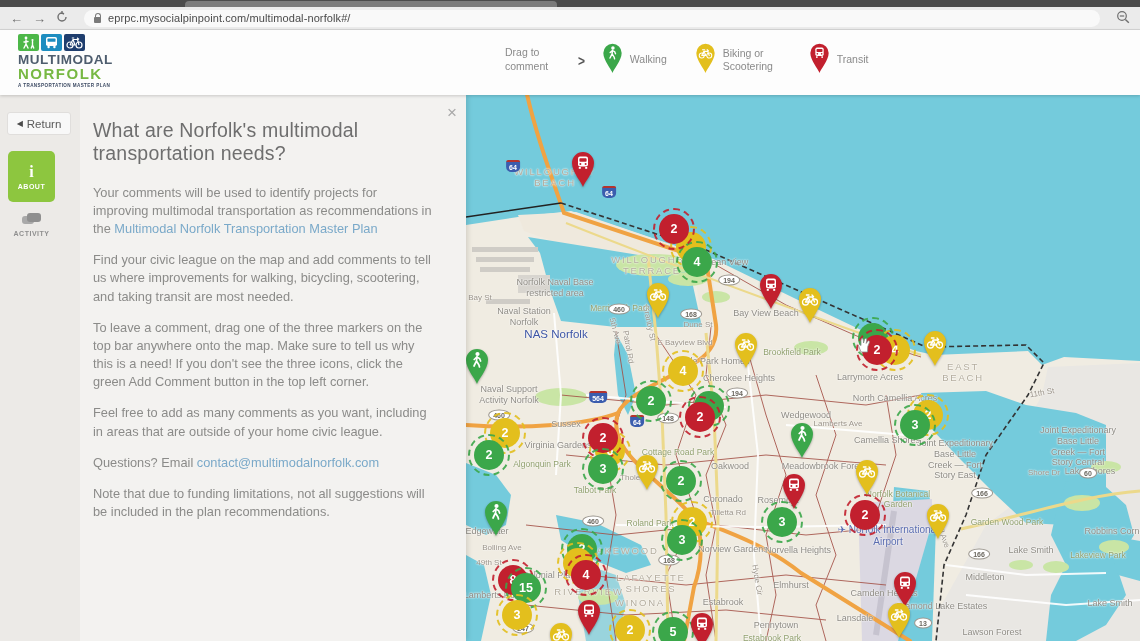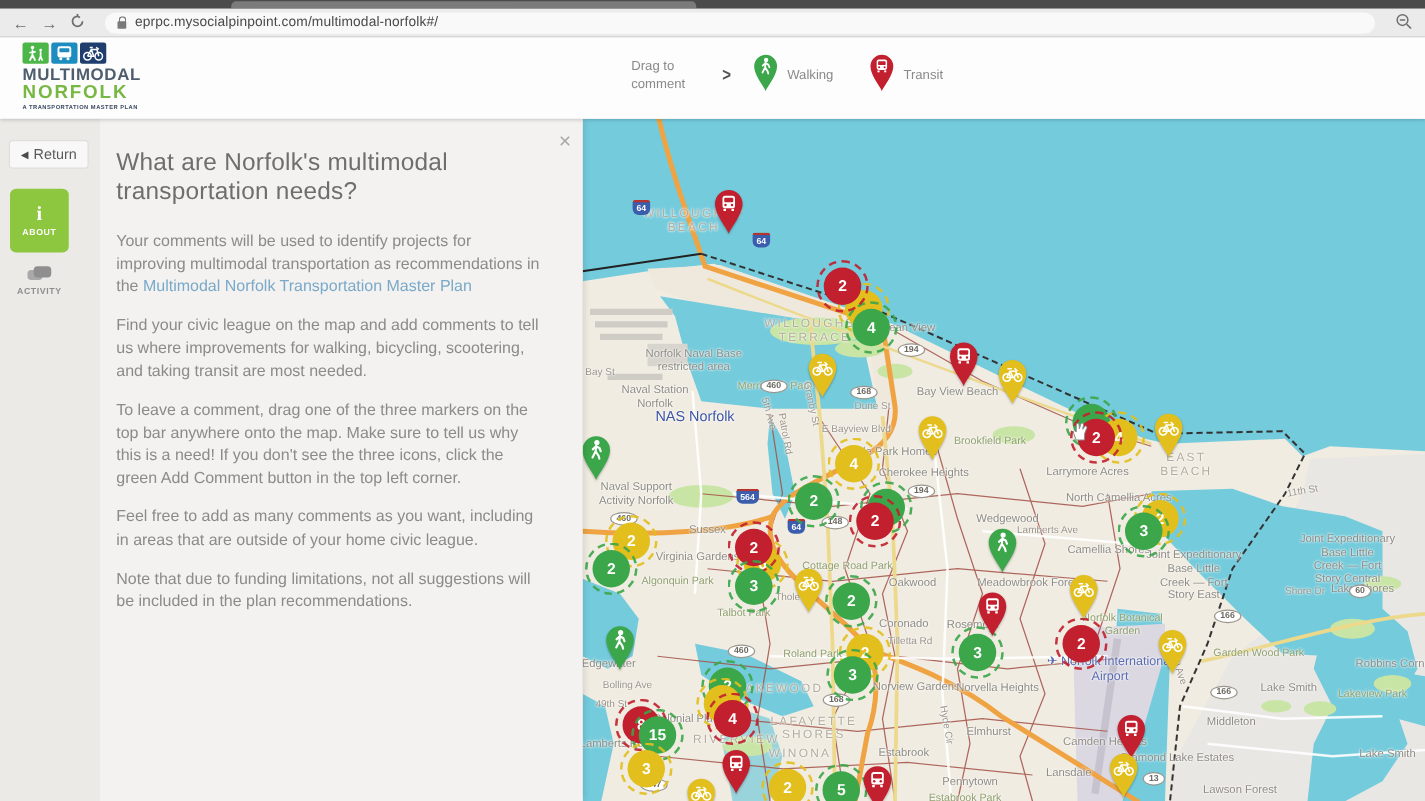--- a/index.html
+++ b/index.html
@@ -148,20 +148,33 @@
                   <g stroke="#fff" stroke-width="1.7" fill="none" stroke-linecap="round">
                     <circle cx="0.5" cy="-6" r="2.1" fill="#fff" stroke="none"></circle>
                     <path d="M0,-3.5 L-0.5,1 M-0.5,1 L-3,6 M-0.5,1 L2,5 L2.5,7 M-2.8,-0.5 L-0.2,-3 L2.6,-1.5 L3.6,1"></path>
                   </g>
                 </g>
               </svg></span>
             <span class="lbl">Walking</span>
           </div>
           <div class="legend-item">
             <span><svg width="25" height="32" viewBox="0 0 30 38">
+                <path d="M15,37 C14,33 4,22 4,13 a11,11 0 1,1 22,0 C26,22 16,33 15,37 Z" fill="#e3bf1d"></path>
+                <g transform="translate(15,13)">
+                  <g stroke="#fff" stroke-width="1.3" fill="none" stroke-linecap="round">
+                    <circle cx="-4.5" cy="3" r="3"></circle>
+                    <circle cx="4.5" cy="3" r="3"></circle>
+                    <path d="M-4.5,3 L-2,-2 L2.5,-2 L4.5,3 M-2,-2 L0.5,3 L-4.5,3 M-3.6,-4 L-1,-4 M2,-4 L3.6,-2.4"></path>
+                  </g>
+                </g>
+              </svg></span>
+            <span class="lbl">Biking or Scootering</span>
+          </div>
+          <div class="legend-item">
+            <span><svg width="25" height="32" viewBox="0 0 30 38">
                 <path d="M15,37 C14,33 4,22 4,13 a11,11 0 1,1 22,0 C26,22 16,33 15,37 Z" fill="#c2202e"></path>
                 <g transform="translate(15,13)">
                   <g>
                     <rect x="-5" y="-6.5" width="10" height="10" rx="2" fill="#fff"></rect>
                     <rect x="-3.6" y="-4.8" width="7.2" height="3.6" rx="0.8" fill="#c2202e"></rect>
                     <circle cx="-2.6" cy="1" r="1" fill="#c2202e"></circle>
                     <circle cx="2.6" cy="1" r="1" fill="#c2202e"></circle>
                     <rect x="-4.2" y="4" width="2" height="1.8" fill="#fff"></rect>
                     <rect x="2.2" y="4" width="2" height="1.8" fill="#fff"></rect>
                   </g>
@@ -194,20 +207,21 @@
     </div>
 
     <div class="panel">
       <span class="close">×</span>
       <h1>What are Norfolk's multimodal transportation needs?</h1>
       <div>
           <p><span>Your comments will be used to identify projects for improving multimodal transportation as recommendations in the </span><a href="#" class="plink">Multimodal Norfolk Transportation Master Plan</a></p>
           <p><span>Find your civic league on the map and add comments to tell us where improvements for walking, bicycling, scootering, and taking transit are most needed.</span></p>
           <p><span>To leave a comment, drag one of the three markers on the top bar anywhere onto the map. Make sure to tell us why this is a need! If you don't see the three icons, click the green Add Comment button in the top left corner.</span></p>
           <p><span>Feel free to add as many comments as you want, including in areas that are outside of your home civic league.</span></p>
+          <p><span>Questions? Email </span><a href="#" class="plink">contact@multimodalnorfolk.com</a></p>
           <p><span>Note that due to funding limitations, not all suggestions will be included in the plan recommendations.</span></p>
         </div>
     </div>
 
     <div class="map">
       <svg class="base" width="674" height="546" viewBox="0 0 674 546">
 
         <rect width="674" height="546" fill="#f0ece2"></rect>
 
         <path d="M0,0 H674 V266 L598,262 L576,270 L562,256 L468,260 L450,256 L395,235 L330,204 L260,170 L245,163 L105,116 L52,122 L0,130 Z" fill="#74cbdc"></path>
@@ -313,21 +327,21 @@
           <span class="ml" style="left: 300px; top: 218px;">Bay View Beach</span>
           <span class="ml road" style="left: 232px; top: 230px; text-align: right;">Dune St</span>
           <span class="ml road" style="left: 219px; top: 248px;">E Bayview Blvd</span>
           <span class="ml" style="left: 247px; top: 266px;">Hyde Park Homes</span>
           <span class="ml park" style="left: 326px; top: 257px;">Brookfield Park</span>
           <span class="ml" style="left: 273px; top: 283px;">Cherokee Heights</span>
           <span class="ml" style="left: 43px; top: 300px;">Naval Support
 Activity Norfolk</span>
           <span class="ml" style="left: 404px; top: 282px;">Larrymore Acres</span>
           <span class="ml" style="left: 429px; top: 303px;">North Camellia Acres</span>
-          <span class="ml area" style="left: 483px; top: 277px; text-align: center;">EAST
+          <span class="ml area" style="left: 497px; top: 277px; text-align: center;">EAST
 BEACH</span>
           <span class="ml road" style="left: 576px; top: 298px; transform: translate(-50%, -50%) rotate(-10deg);">11th St</span>
           <span class="ml" style="left: 340px; top: 320px;">Wedgewood</span>
           <span class="ml road" style="left: 372px; top: 329px;">Lamberts Ave</span>
           <span class="ml" style="left: 421px; top: 345px;">Camellia Shores</span>
           <span class="ml" style="left: 489px; top: 365px;">Joint Expeditionary
 Base Little
 Creek — Fort
 Story East</span>
           <span class="ml" style="left: 612px; top: 352px;">Joint Expeditionary

